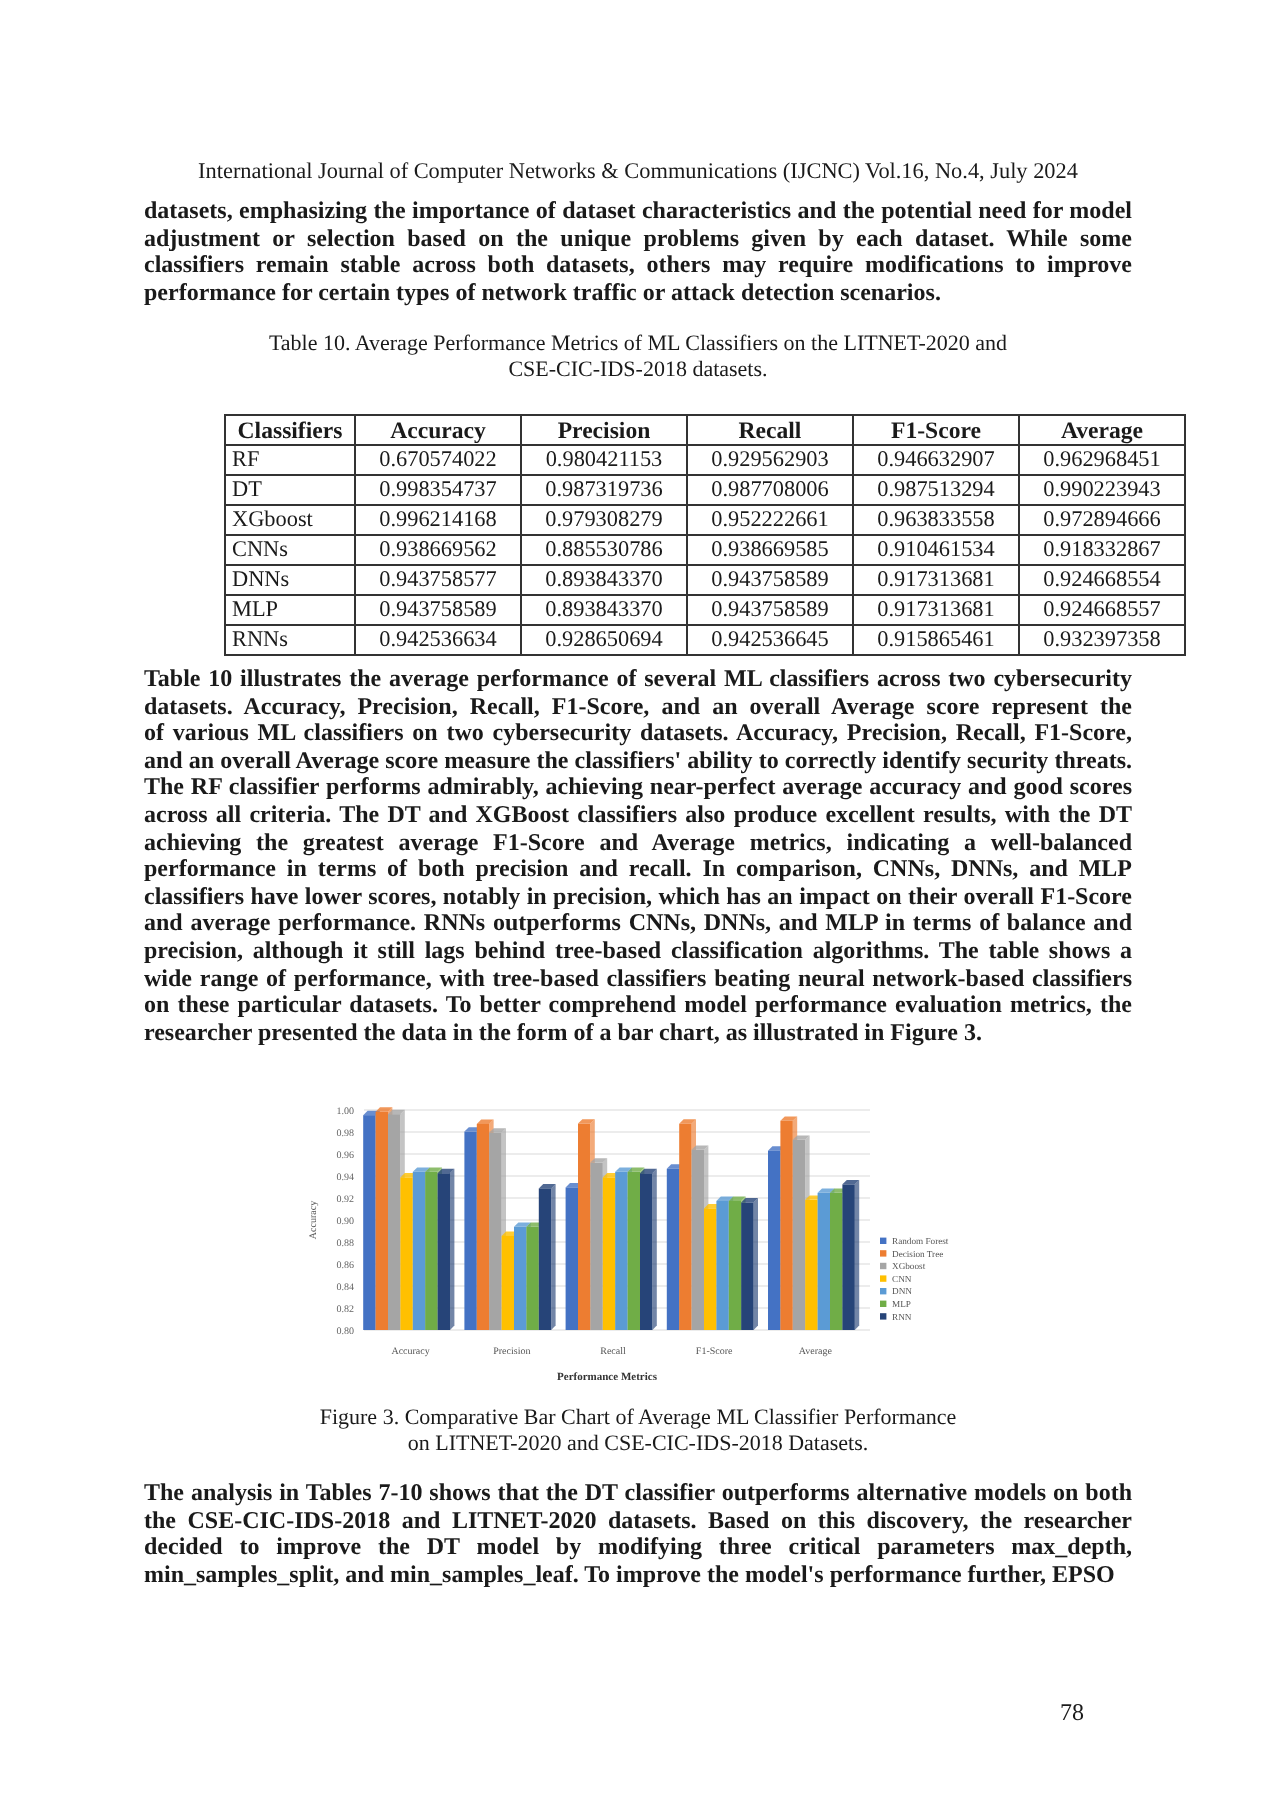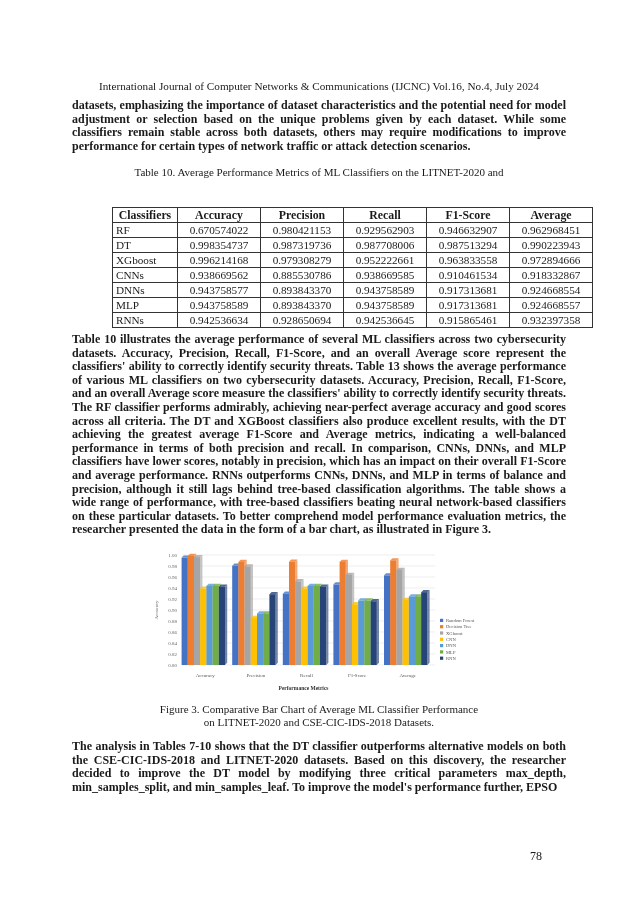--- a/index.html
+++ b/index.html
@@ -26,20 +26,21 @@
 
 <div class="para" id="intro" style="top:99px;">
     <span class="line">datasets, emphasizing the importance of dataset characteristics and the potential need for model</span>
     <span class="line">adjustment or selection based on the unique problems given by each dataset. While some</span>
     <span class="line">classifiers remain stable across both datasets, others may require modifications to improve</span>
     <span class="line last">performance for certain types of network traffic or attack detection scenarios.</span>
   </div>
 
 <div class="caption" style="top:166px;">
   <div>Table 10. Average Performance Metrics of ML Classifiers on the LITNET-2020 and</div>
+  <div>CSE-CIC-IDS-2018 datasets.</div>
 </div>
 
 <table class="metrics">
   <thead>
       <tr id="thead-row">
         <th>Classifiers</th>
         <th>Accuracy</th>
         <th>Precision</th>
         <th>Recall</th>
         <th>F1-Score</th>
@@ -102,21 +103,20 @@
         <td class="num">0.942536645</td>
         <td class="num">0.915865461</td>
         <td class="num">0.932397358</td>
       </tr>
     </tbody>
 </table>
 
 <div class="para" id="body" style="top:333px;">
     <span class="line">Table 10 illustrates the average performance of several ML classifiers across two cybersecurity</span>
     <span class="line">datasets. Accuracy, Precision, Recall, F1-Score, and an overall Average score represent the</span>
-    <span class="line">classifiers' ability to correctly identify security threats. Table 13 shows the average performance</span>
     <span class="line">of various ML classifiers on two cybersecurity datasets. Accuracy, Precision, Recall, F1-Score,</span>
     <span class="line">and an overall Average score measure the classifiers' ability to correctly identify security threats.</span>
     <span class="line">The RF classifier performs admirably, achieving near-perfect average accuracy and good scores</span>
     <span class="line">across all criteria. The DT and XGBoost classifiers also produce excellent results, with the DT</span>
     <span class="line">achieving the greatest average F1-Score and Average metrics, indicating a well-balanced</span>
     <span class="line">performance in terms of both precision and recall. In comparison, CNNs, DNNs, and MLP</span>
     <span class="line">classifiers have lower scores, notably in precision, which has an impact on their overall F1-Score</span>
     <span class="line">and average performance. RNNs outperforms CNNs, DNNs, and MLP in terms of balance and</span>
     <span class="line">precision, although it still lags behind tree-based classification algorithms. The table shows a</span>
     <span class="line">wide range of performance, with tree-based classifiers beating neural network-based classifiers</span>

